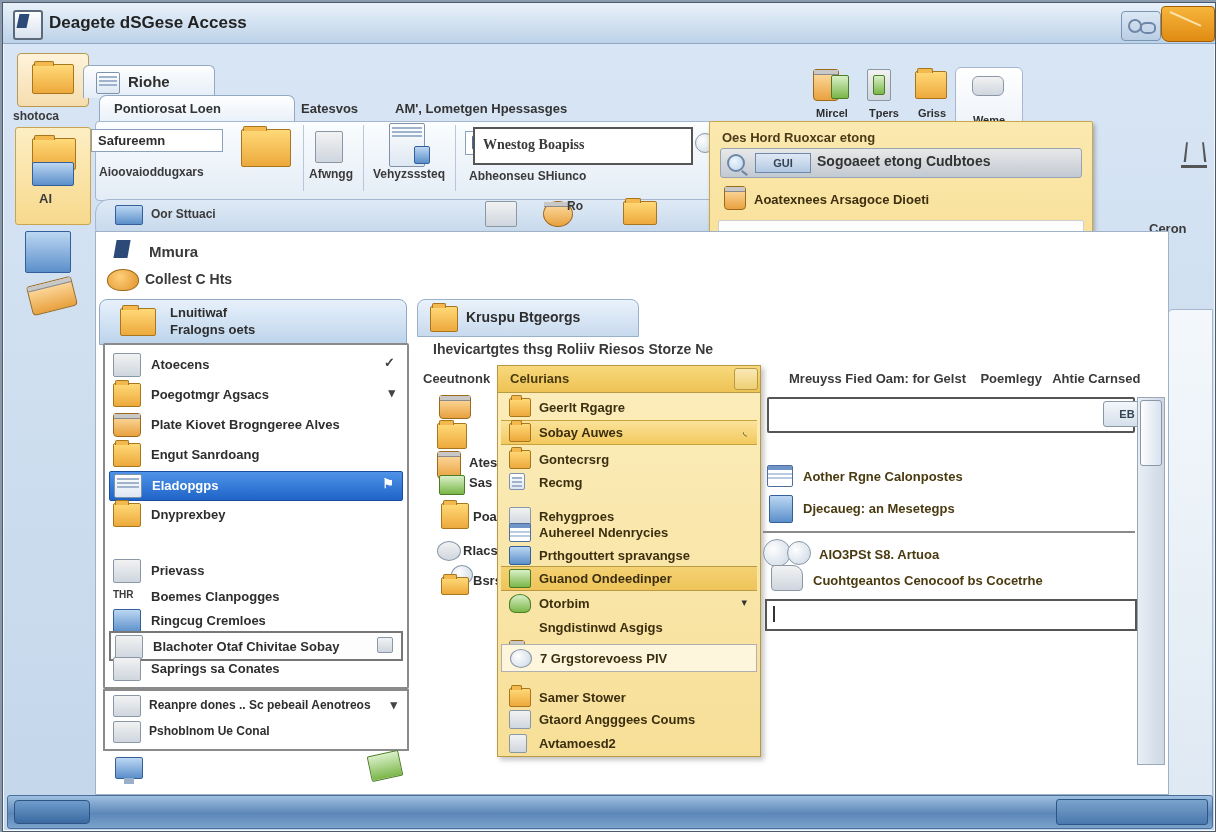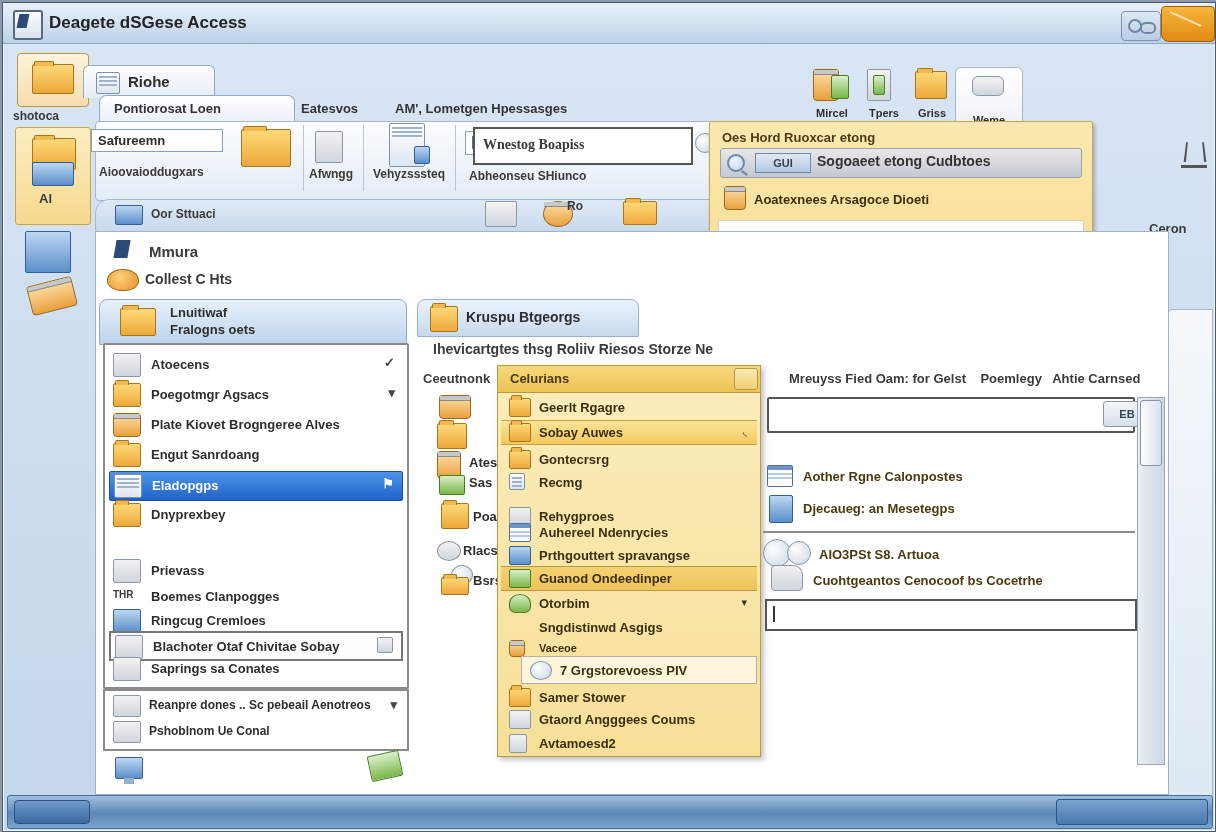--- a/index.html
+++ b/index.html
@@ -383,21 +383,21 @@
       <span class="lbl">Otorbim</span>
       <span class="arr">▾</span>
     </div>
     <div class="mrow" style="top:250px;">
       <span class="lbl">Sngdistinwd Asgigs</span>
     </div>
     <div class="mrow" style="top:272px;">
       <span class="mic ic ic-jar" style="width:14px;height:15px;"></span>
       <span class="lbl" style="font-size:11px;">Vaceoe</span>
     </div>
-    <div class="mrow boxrow" style="top:290px;height:26px;margin-left:20px;">
+    <div class="mrow boxrow" style="top:278px;height:26px;">
       <span class="mic ic ic-circ" style="top:4px;"></span>
       <span class="lbl" style="top:6px;">7 Grgstorevoess PIV</span>
     </div>
     <div class="mrow" style="top:320px;">
       <span class="mic ic ic-folder"></span>
       <span class="lbl">Samer Stower</span>
     </div>
     <div class="mrow" style="top:342px;">
       <span class="mic ic ic-gray"></span>
       <span class="lbl">Gtaord Angggees Coums</span>

